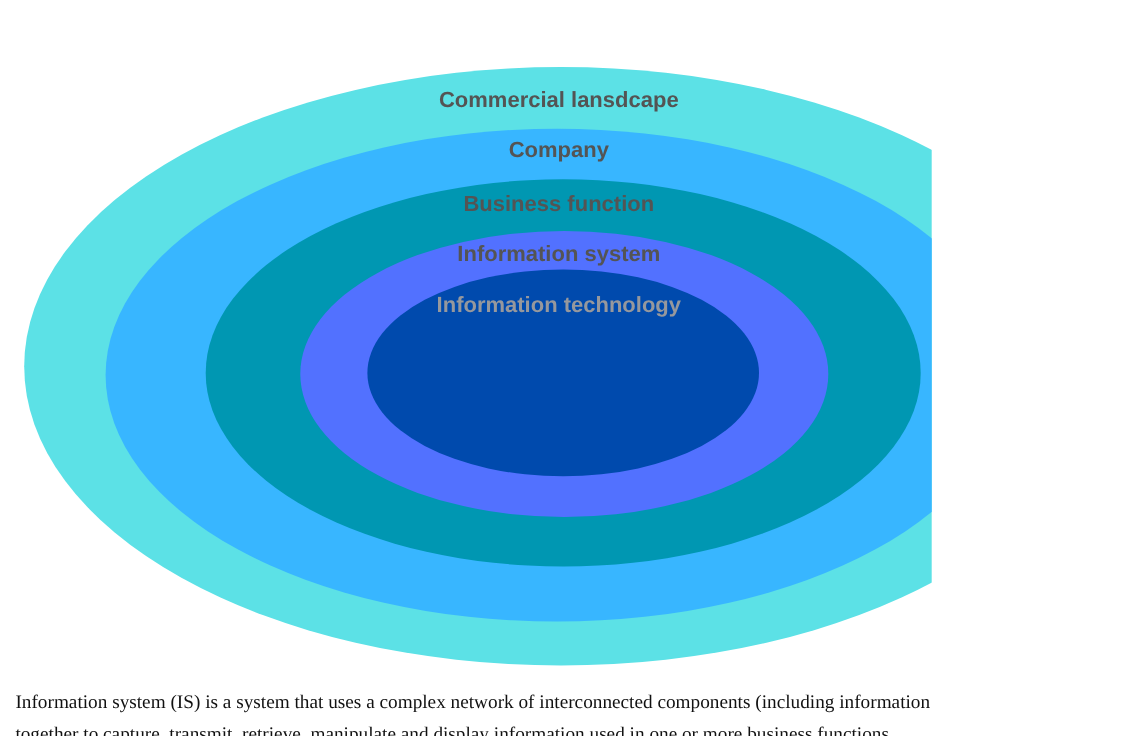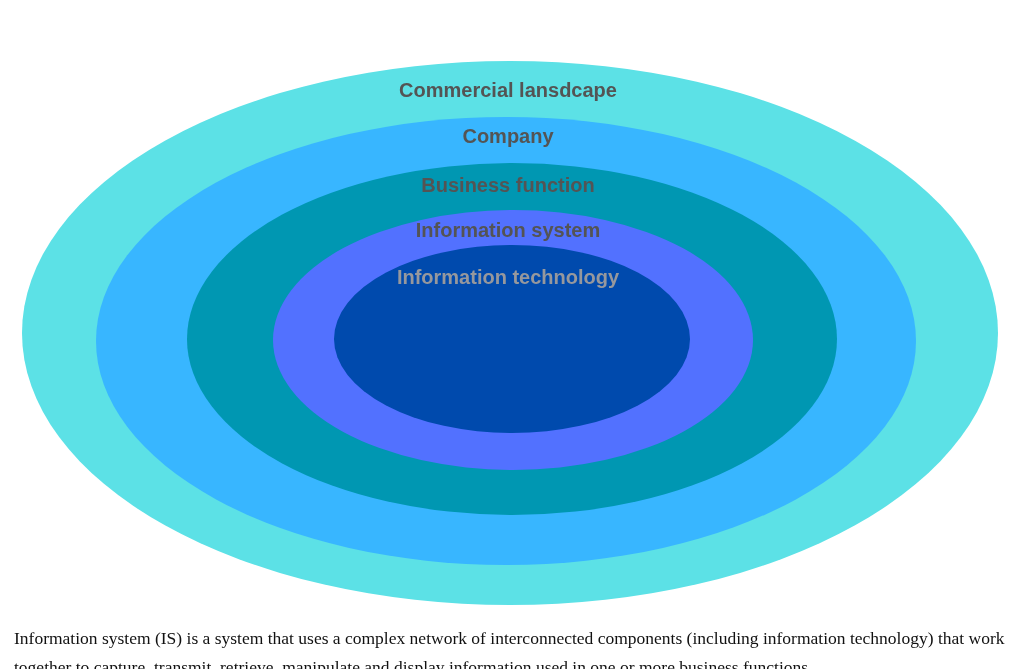--- a/index.html
+++ b/index.html
@@ -3,21 +3,21 @@
 <meta charset="utf-8">
 <style>
   html, body {
     margin: 0;
     padding: 0;
     background: #ffffff;
     font-family: "Liberation Sans", sans-serif;
   }
   .page {
     position: relative;
-    width: 1024px;
+    width: 847px;
     height: 669px;
     background: #ffffff;
     overflow: hidden;
   }
   .diagram-svg {
     position: absolute;
     left: 0;
     top: 0;
     width: 1024px;
     height: 669px;

